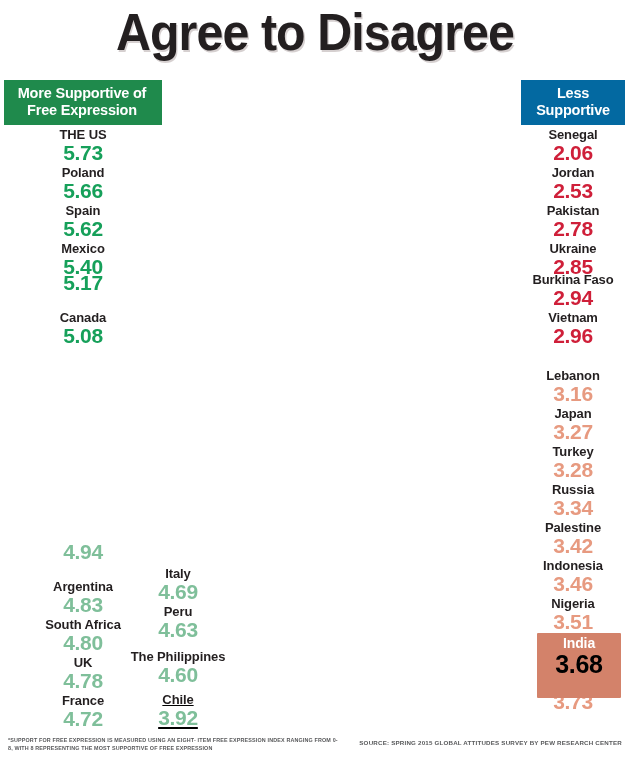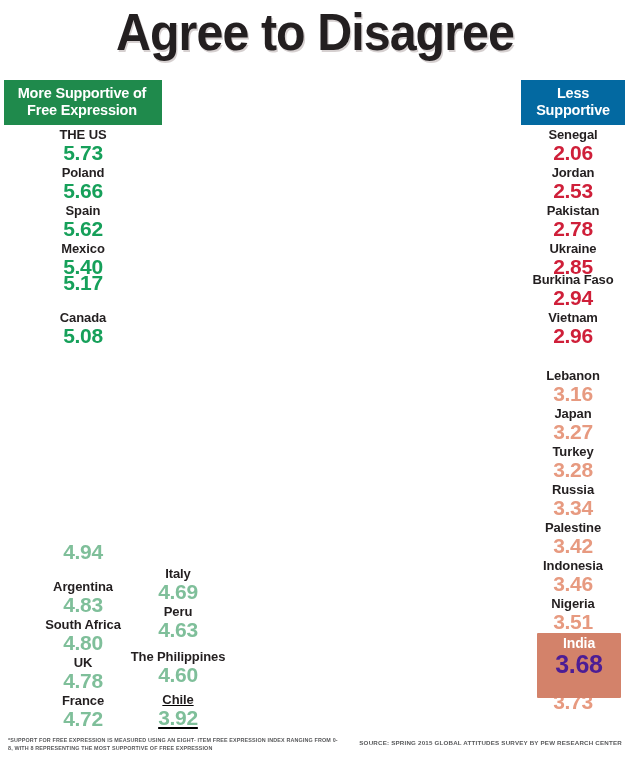--- a/index.html
+++ b/index.html
@@ -88,21 +88,21 @@
   .v-red-dark .cval    { color: #cf1f39; }
   .v-red-light .cval   { color: #e79a80; }
 
   
   #entry-india {
     background: #d3826a;
     padding: 3px 9px 21px 9px;
     border-radius: 1px;
   }
   #entry-india .cname { color: #ffffff; font-size: 14px; }
-  #entry-india .cval  { color: #4c1d95; font-size: 25px; line-height: 26px; }
+  #entry-india .cval  { color: #000000; font-size: 25px; line-height: 26px; }
 
   
   #footnote {
     position: absolute;
     left: 8px;
     top: 737px;
     width: 330px;
     font-size: 5.4px;
     line-height: 7.6px;
     letter-spacing: 0.15px;

